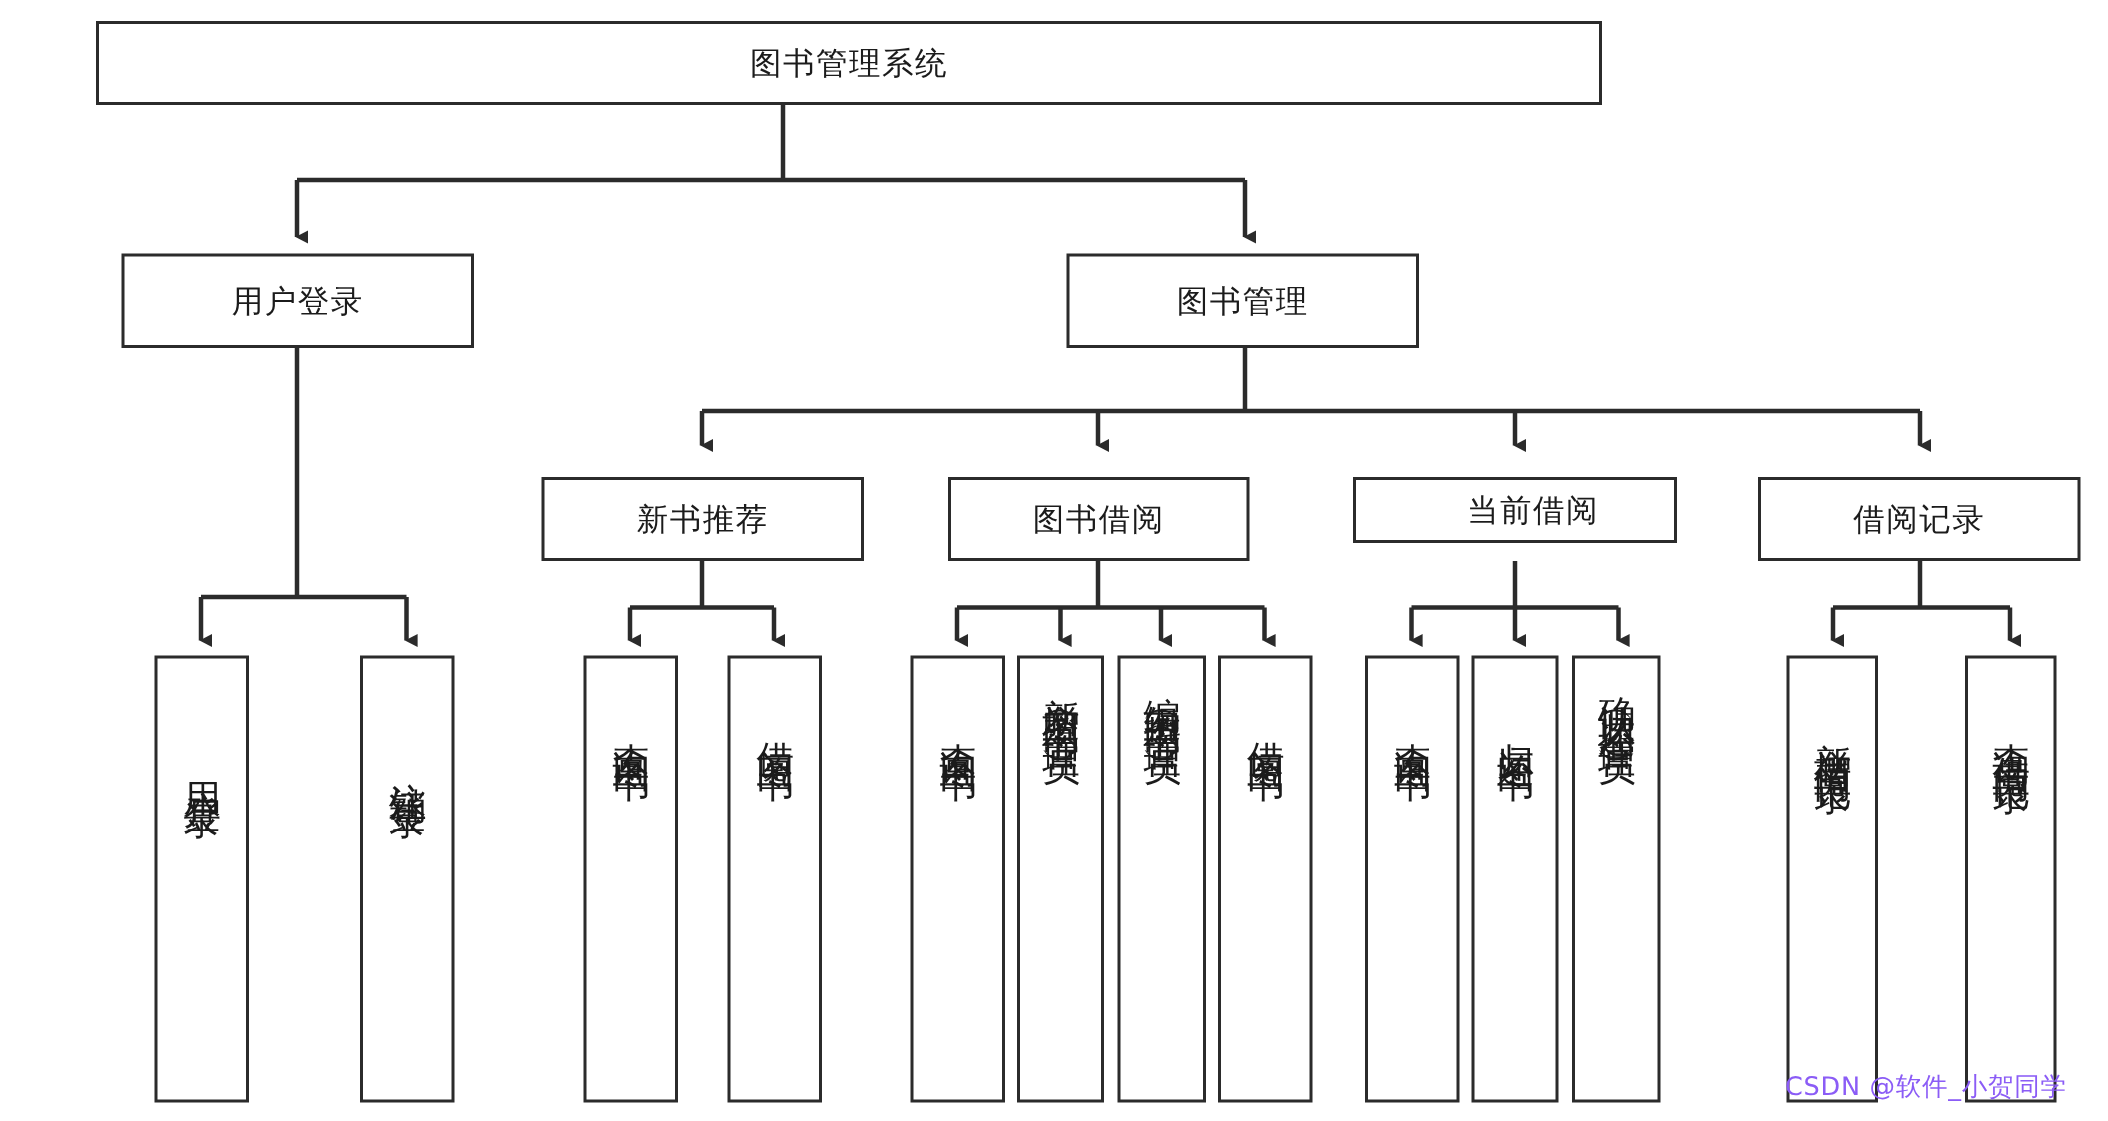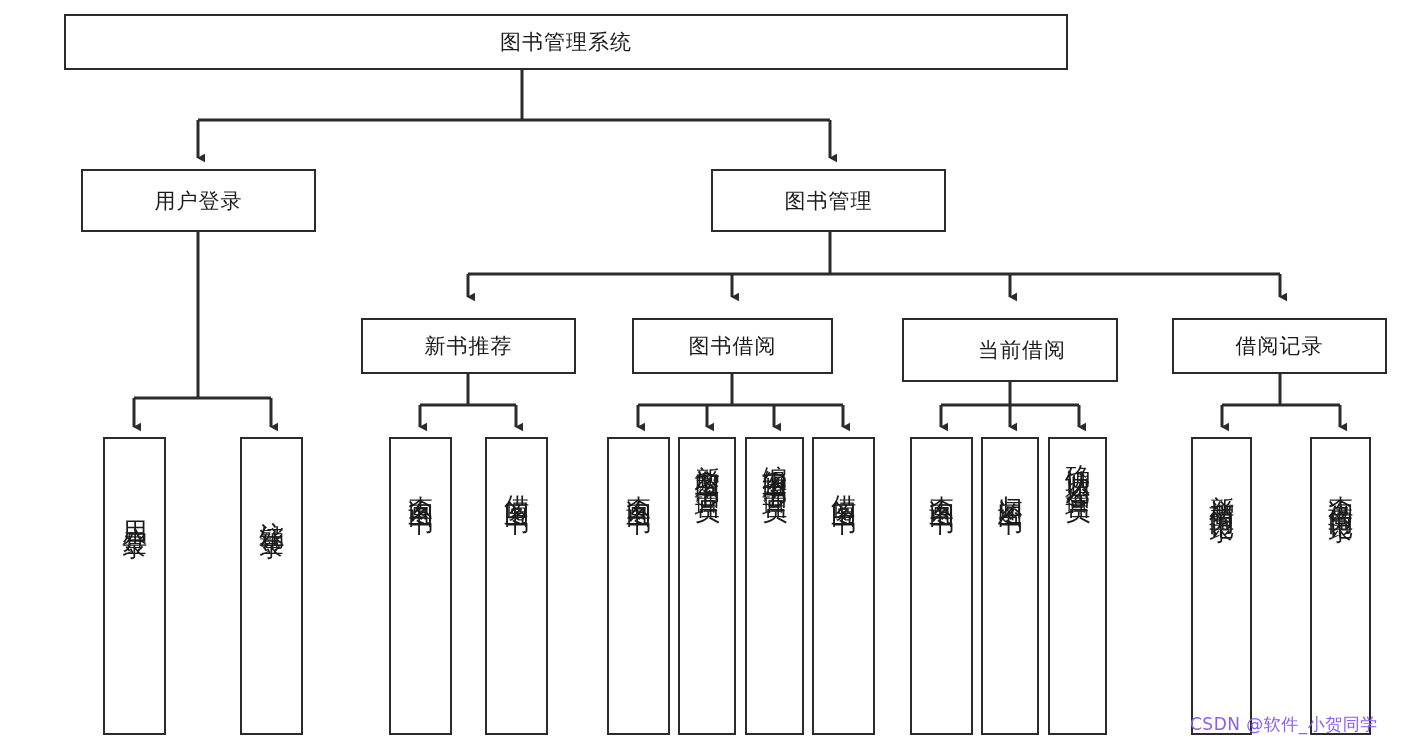--- a/index.html
+++ b/index.html
@@ -128,21 +128,21 @@
   <div class="node horiz" style="left:711px; top:169px; width:235px; height:63px;">
     <span>图书管理</span>
   </div>
 
   <div class="node horiz" style="left:361px; top:318px; width:215px; height:56px;">
     <span>新书推荐</span>
   </div>
   <div class="node horiz" style="left:632px; top:318px; width:201px; height:56px;text-align:right;">
     <span>图书借阅</span>
   </div>
-  <div class="node horiz" style="left:902px; top:318px; width:216px; height:64px;padding-left:24px;">
+  <div class="node horiz" style="left:902px; top:318px; width:216px; height:44px;padding-left:24px;">
     <span>当前借阅</span>
   </div>
   <div class="node horiz" style="left:1172px; top:318px; width:215px; height:56px;">
     <span>借阅记录</span>
   </div>
 
   <div class="node vert mid" style="left:103px; top:437px; width:63px; height:298px;">
     <span class="vtext">用户登录</span>
   </div>
   <div class="node vert mid" style="left:240px; top:437px; width:63px; height:298px;">

